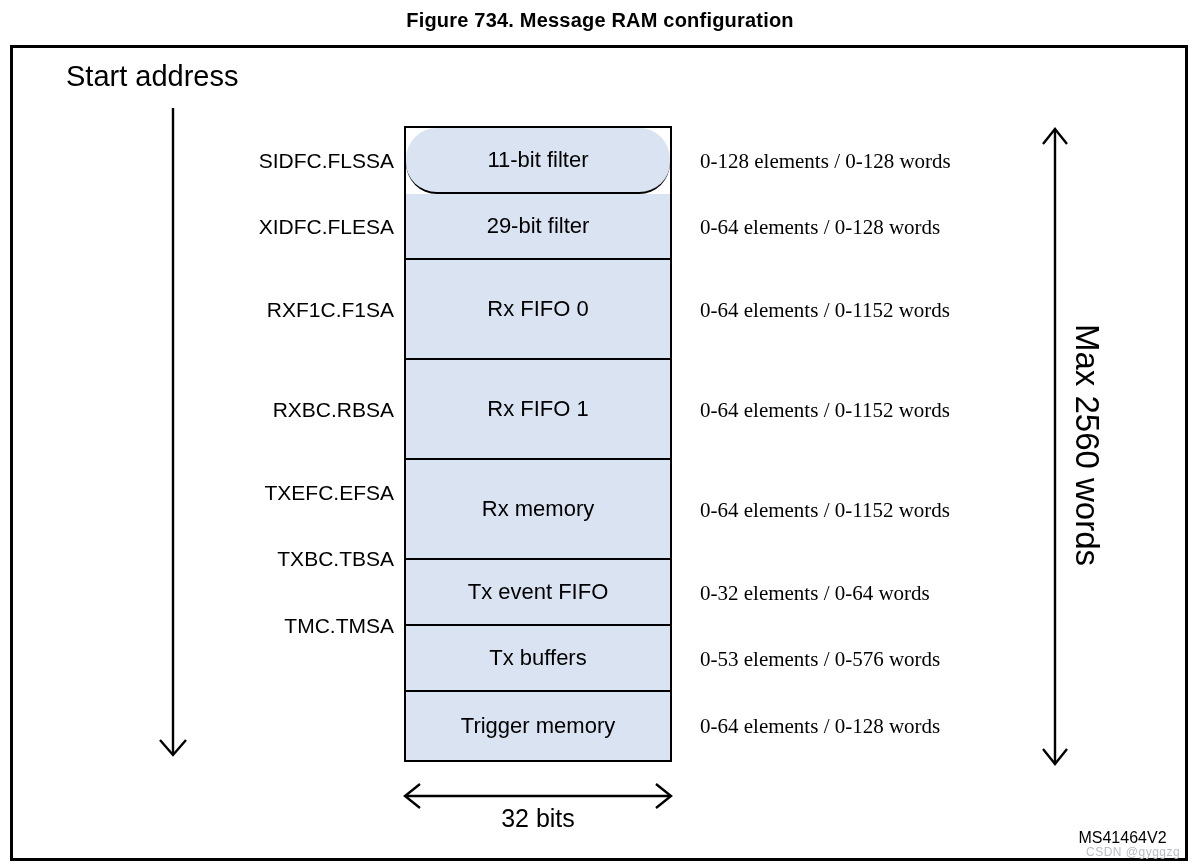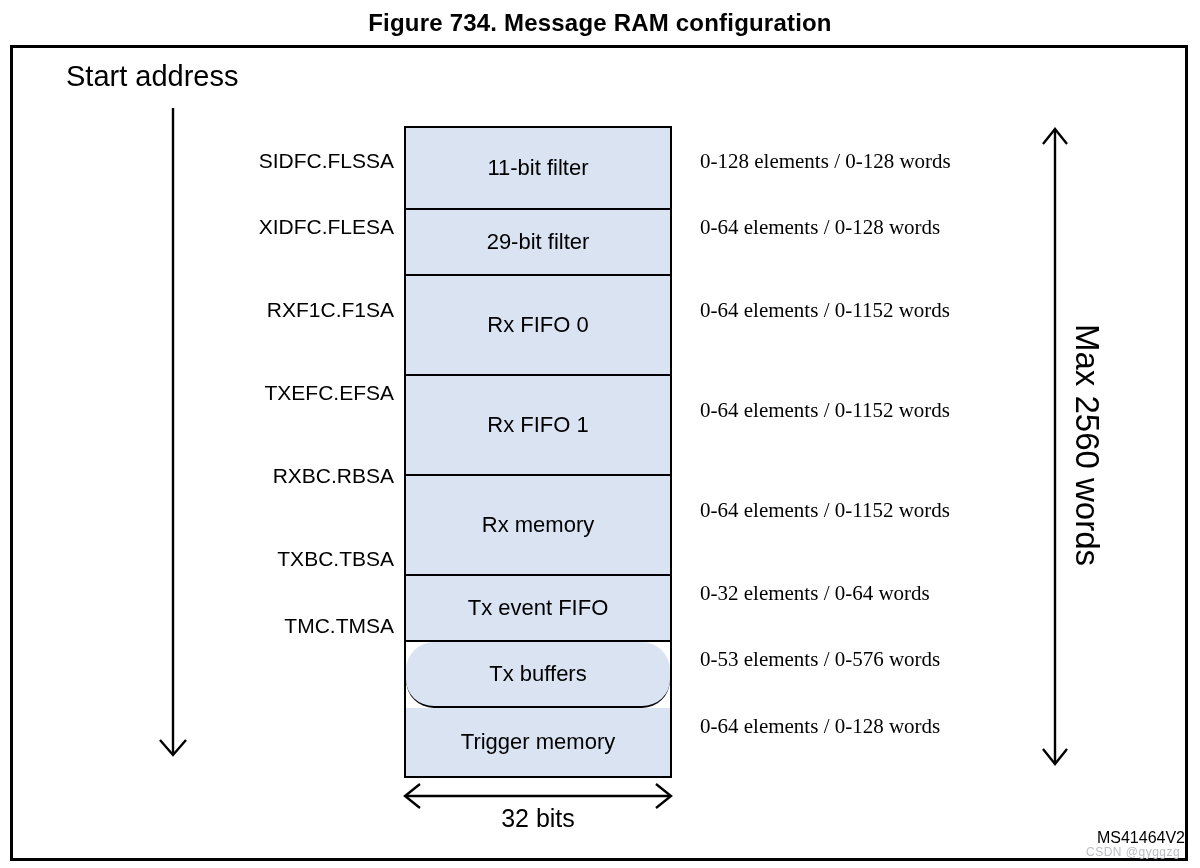--- a/index.html
+++ b/index.html
@@ -1,21 +1,21 @@
 <!DOCTYPE html>
 <html><head>
 <meta charset="utf-8">
 <style>
   * { margin:0; padding:0; box-sizing:border-box; }
   html,body { width:1200px; height:868px; background:#ffffff; color:#000;
               font-family:"Liberation Sans", sans-serif; overflow:hidden; }
   .page { position:relative; width:1200px; height:868px; }
 
   .title { position:absolute; top:9px; left:0; width:100%; text-align:center;
-           font-size:24px; font-weight:bold; letter-spacing:0.2px; }
+           font-size:20px; font-weight:bold; letter-spacing:0.2px; }
 
   .frame { position:absolute; left:10px; top:45px; width:1178px; height:816px;
            border:3px solid #000; background:#fff; }
 
   .start-address { position:absolute; left:66px; top:60px; font-size:29px; }
 
   .reg-col  { position:absolute; left:30px;  top:128px; width:364px; }
   .box-col  { position:absolute; left:404px; top:126px; width:268px;
               border:2px solid #000; }
   .desc-col { position:absolute; left:700px; top:128px; width:330px; }
@@ -28,21 +28,21 @@
   .box-col  .row:last-child { border-bottom:none; }
 
   .max-words { position:absolute; left:955px; top:423px; width:264px; height:44px;
                line-height:44px; text-align:center; font-size:33px;
                transform:rotate(90deg); white-space:nowrap; }
 
   .bits-label { position:absolute; left:438px; top:804px; width:200px;
                 text-align:center; font-size:25px; }
 
   .ms-code   { position:absolute; left:1060px; top:829px; width:125px;
-               text-align:right; font-size:16px; font-weight:500; }
+               text-align:center; font-size:16px; font-weight:500; }
   .watermark { position:absolute; left:1086px; top:845px; font-size:12px;
                color:#b9bec4; letter-spacing:0.5px; white-space:nowrap; }
 
   svg.arrows { position:absolute; left:0; top:0; width:1200px; height:868px;
                pointer-events:none; }
 </style>
 </head>
 <body>
 
 <div class="page">
@@ -50,33 +50,33 @@
   <div class="title">Figure 734. Message RAM configuration</div>
 
   <div class="frame"></div>
 
   <div class="start-address">Start address</div>
 
   <div class="reg-col">
       <div class="row" style="height: 66px;">SIDFC.FLSSA</div>
       <div class="row" style="height: 66px;">XIDFC.FLESA</div>
       <div class="row" style="height: 100px;">RXF1C.F1SA</div>
+      <div class="row" style="height: 100px;">RXBC.RBSA</div>
       <div class="row" style="height: 66px;">TXEFC.EFSA</div>
-      <div class="row" style="height: 100px;">RXBC.RBSA</div>
       <div class="row" style="height: 66px;">TXBC.TBSA</div>
       <div class="row" style="height: 68px;">TMC.TMSA</div>
     </div>
   <div class="box-col">
-      <div class="row" style="height: 82px; background: rgb(218, 227, 242);">11-bit filter</div>
+      <div class="row" style="height: 66px; background: rgb(218, 227, 242); border-radius: 31px;">11-bit filter</div>
       <div class="row" style="height: 66px; background: rgb(218, 227, 242); text-align: right;">29-bit filter</div>
       <div class="row" style="height: 100px; background: rgb(218, 227, 242);">Rx FIFO 0</div>
       <div class="row" style="height: 100px; background: rgb(218, 227, 242);">Rx FIFO 1</div>
       <div class="row" style="height: 100px; background: rgb(218, 227, 242);">Rx memory</div>
       <div class="row" style="height: 66px; background: rgb(218, 227, 242);">Tx event FIFO</div>
-      <div class="row" style="height: 66px; background: rgb(218, 227, 242); border-radius: 28px;">Tx buffers</div>
+      <div class="row" style="height: 66px; background: rgb(218, 227, 242);">Tx buffers</div>
       <div class="row" style="height: 68px; background: rgb(218, 227, 242);">Trigger memory</div>
     </div>
   <div class="desc-col">
       <div class="row" style="height: 66px;">0-128 elements / 0-128 words</div>
       <div class="row" style="height: 66px;">0-64 elements / 0-128 words</div>
       <div class="row" style="height: 100px;">0-64 elements / 0-1152 words</div>
       <div class="row" style="height: 100px;">0-64 elements / 0-1152 words</div>
       <div class="row" style="height: 100px;">0-64 elements / 0-1152 words</div>
       <div class="row" style="height: 66px;">0-32 elements / 0-64 words</div>
       <div class="row" style="height: 66px;">0-53 elements / 0-576 words</div>

